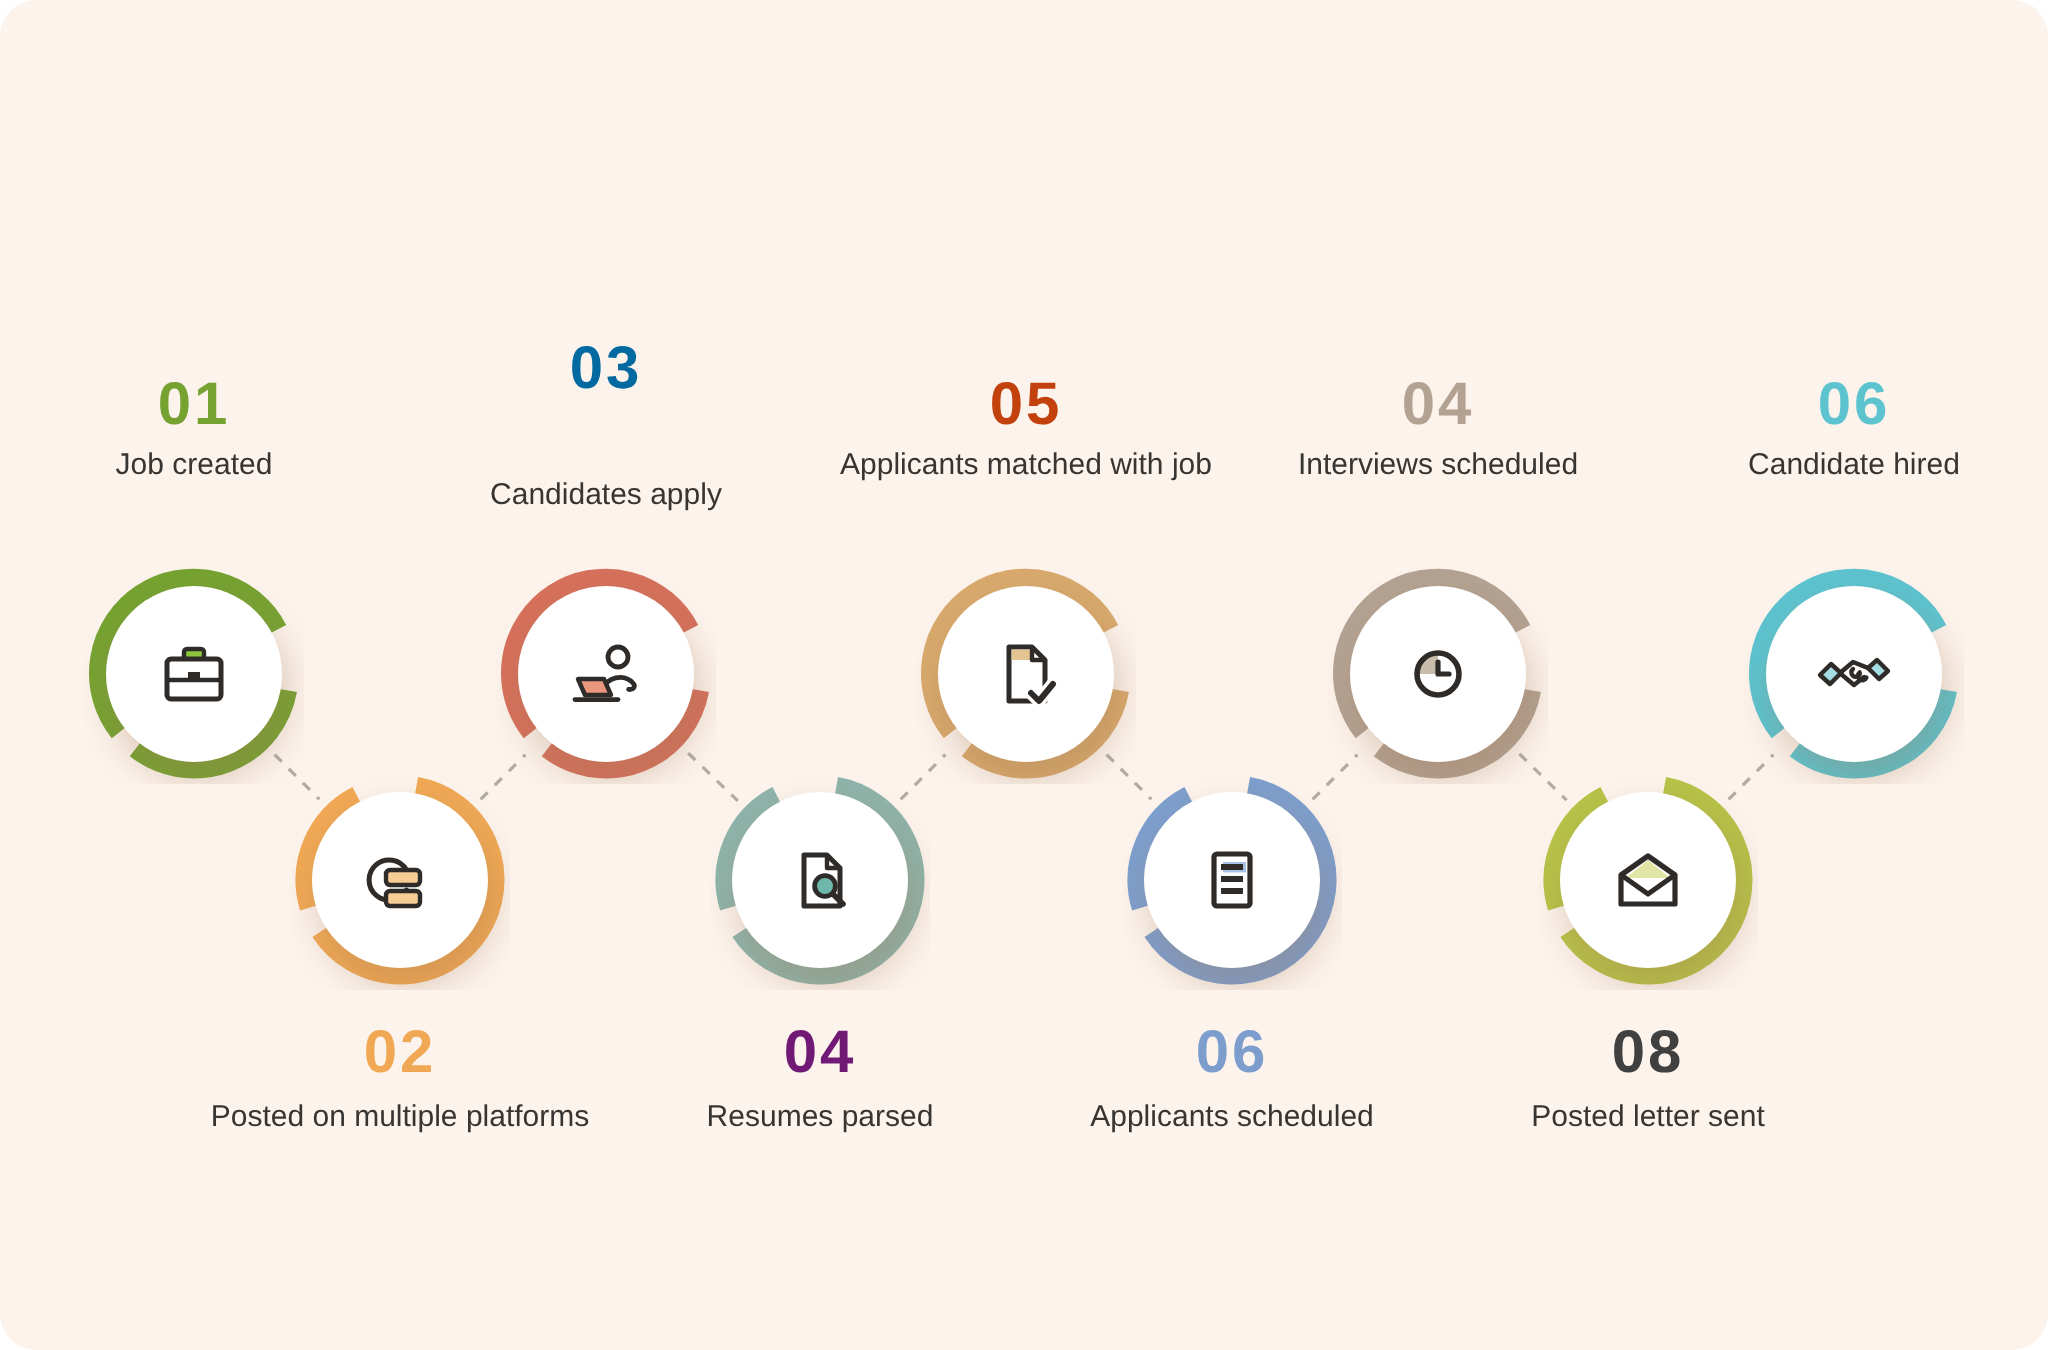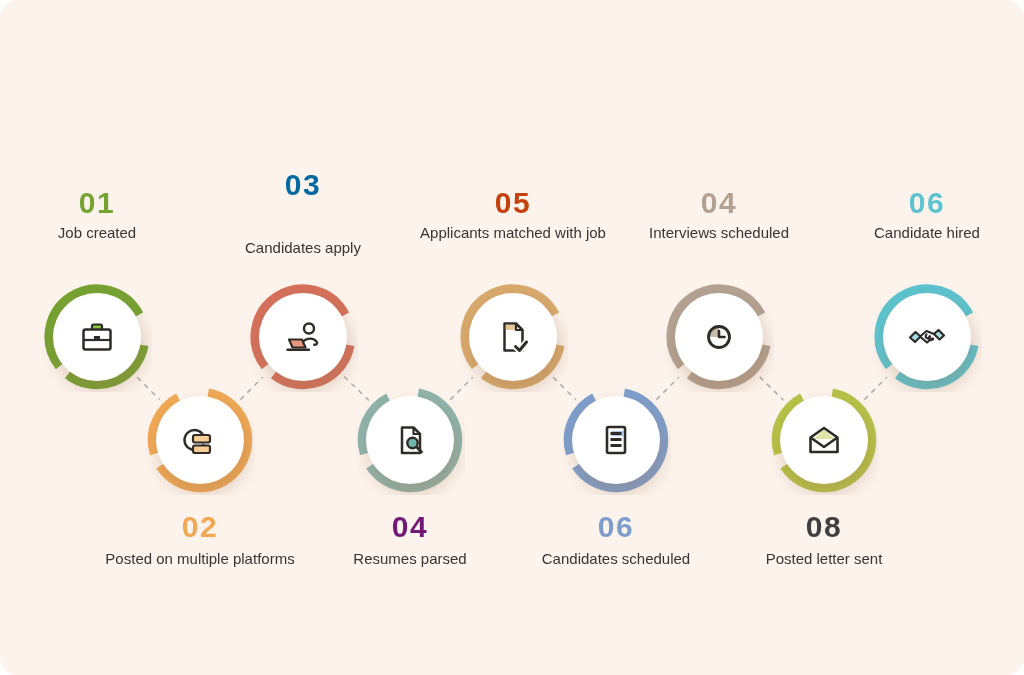--- a/index.html
+++ b/index.html
@@ -88,21 +88,21 @@
       <circle class="white-disc" cx="55" cy="55" r="44" fill="#ffffff"></circle>
       <g transform="translate(33,33)">
             <path d="M13.5 8.5 H25 l6.5 6.5 V35.5 H13.5 Z" fill="#fff" stroke="#2f2b28" stroke-width="2.5" stroke-linejoin="round"></path>
   <polygon points="14.8,9.8 25,9.8 25,15 14.8,15" fill="#e5c493"></polygon>
   <path d="M25 8.5 v6.5 h6.5" fill="none" stroke="#2f2b28" stroke-width="2.2" stroke-linejoin="round"></path>
   <path d="M24.5 31.5 l4 4 7-8.5" fill="none" stroke="#fff" stroke-width="6.5" stroke-linecap="round" stroke-linejoin="round"></path>
   <path d="M24.5 31.5 l4 4 7-8.5" fill="none" stroke="#2f2b28" stroke-width="3" stroke-linecap="round" stroke-linejoin="round"></path>
           </g>
     </svg></div>
       <div class="step-num" style="left: 616px; top: 510px; color: rgb(125, 158, 205);">06</div>
-      <div class="step-lbl" style="left: 616px; top: 550px;">Candidates scheduled</div>
+      <div class="step-lbl" style="left: 616px; top: 550px;">Applicants scheduled</div>
       <div class="step-circle" style="left: 561px; top: 385px;"><svg width="110" height="110" viewBox="0 0 110 110">
       <path d="M63.2 8.2 A47.5 47.5 0 1 1 15.2 80.9" fill="none" stroke="#7d9ecd" stroke-width="9.5"></path>
           <path d="M9.6 68.9 A47.5 47.5 0 0 1 33.4 12.7" fill="none" stroke="#7d9ecd" stroke-width="9.5"></path>
       <circle class="white-disc" cx="55" cy="55" r="44" fill="#ffffff"></circle>
       <g transform="translate(33,33)">
             <rect x="13" y="9" width="18" height="26" rx="1.5" fill="#fff" stroke="#2f2b28" stroke-width="2.6"></rect>
   <rect x="17.5" y="13" width="11.5" height="5.2" fill="#a9c3e8"></rect>
   <rect x="16.5" y="14" width="11" height="3" fill="#2f2b28"></rect>
   <rect x="16.5" y="20" width="11" height="3" fill="#2f2b28"></rect>
   <rect x="16.5" y="26" width="11" height="3" fill="#2f2b28"></rect>

